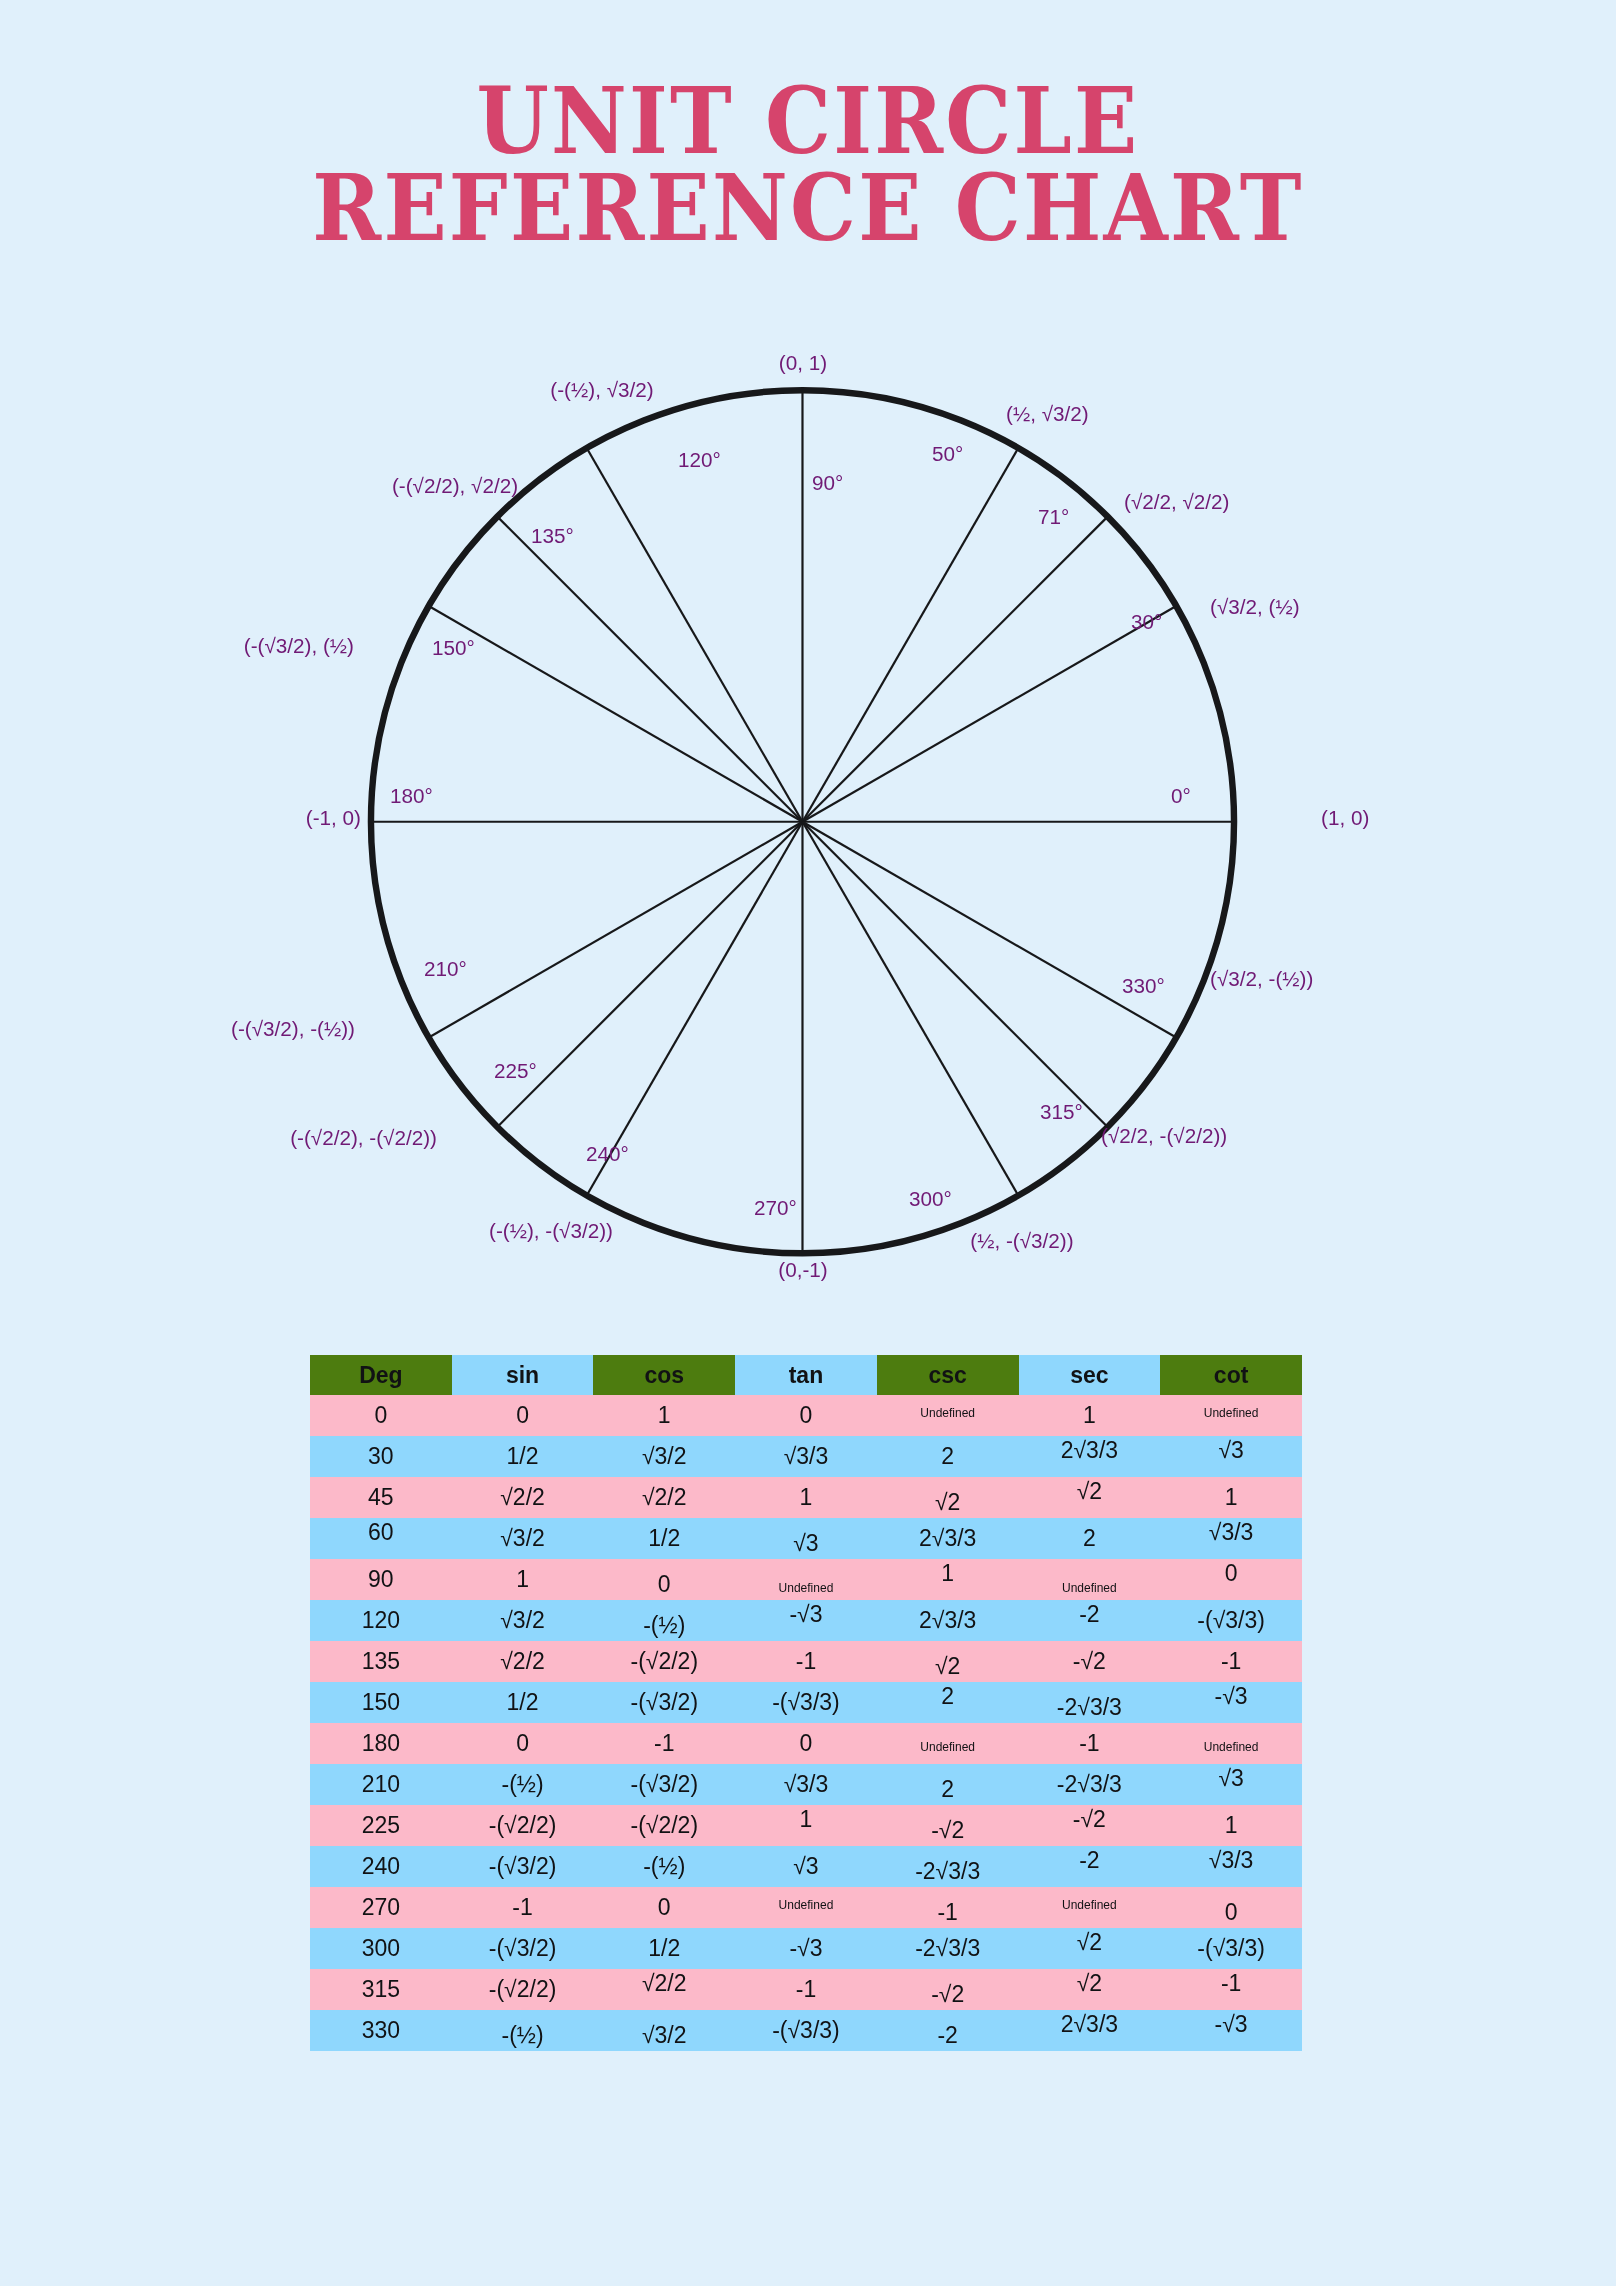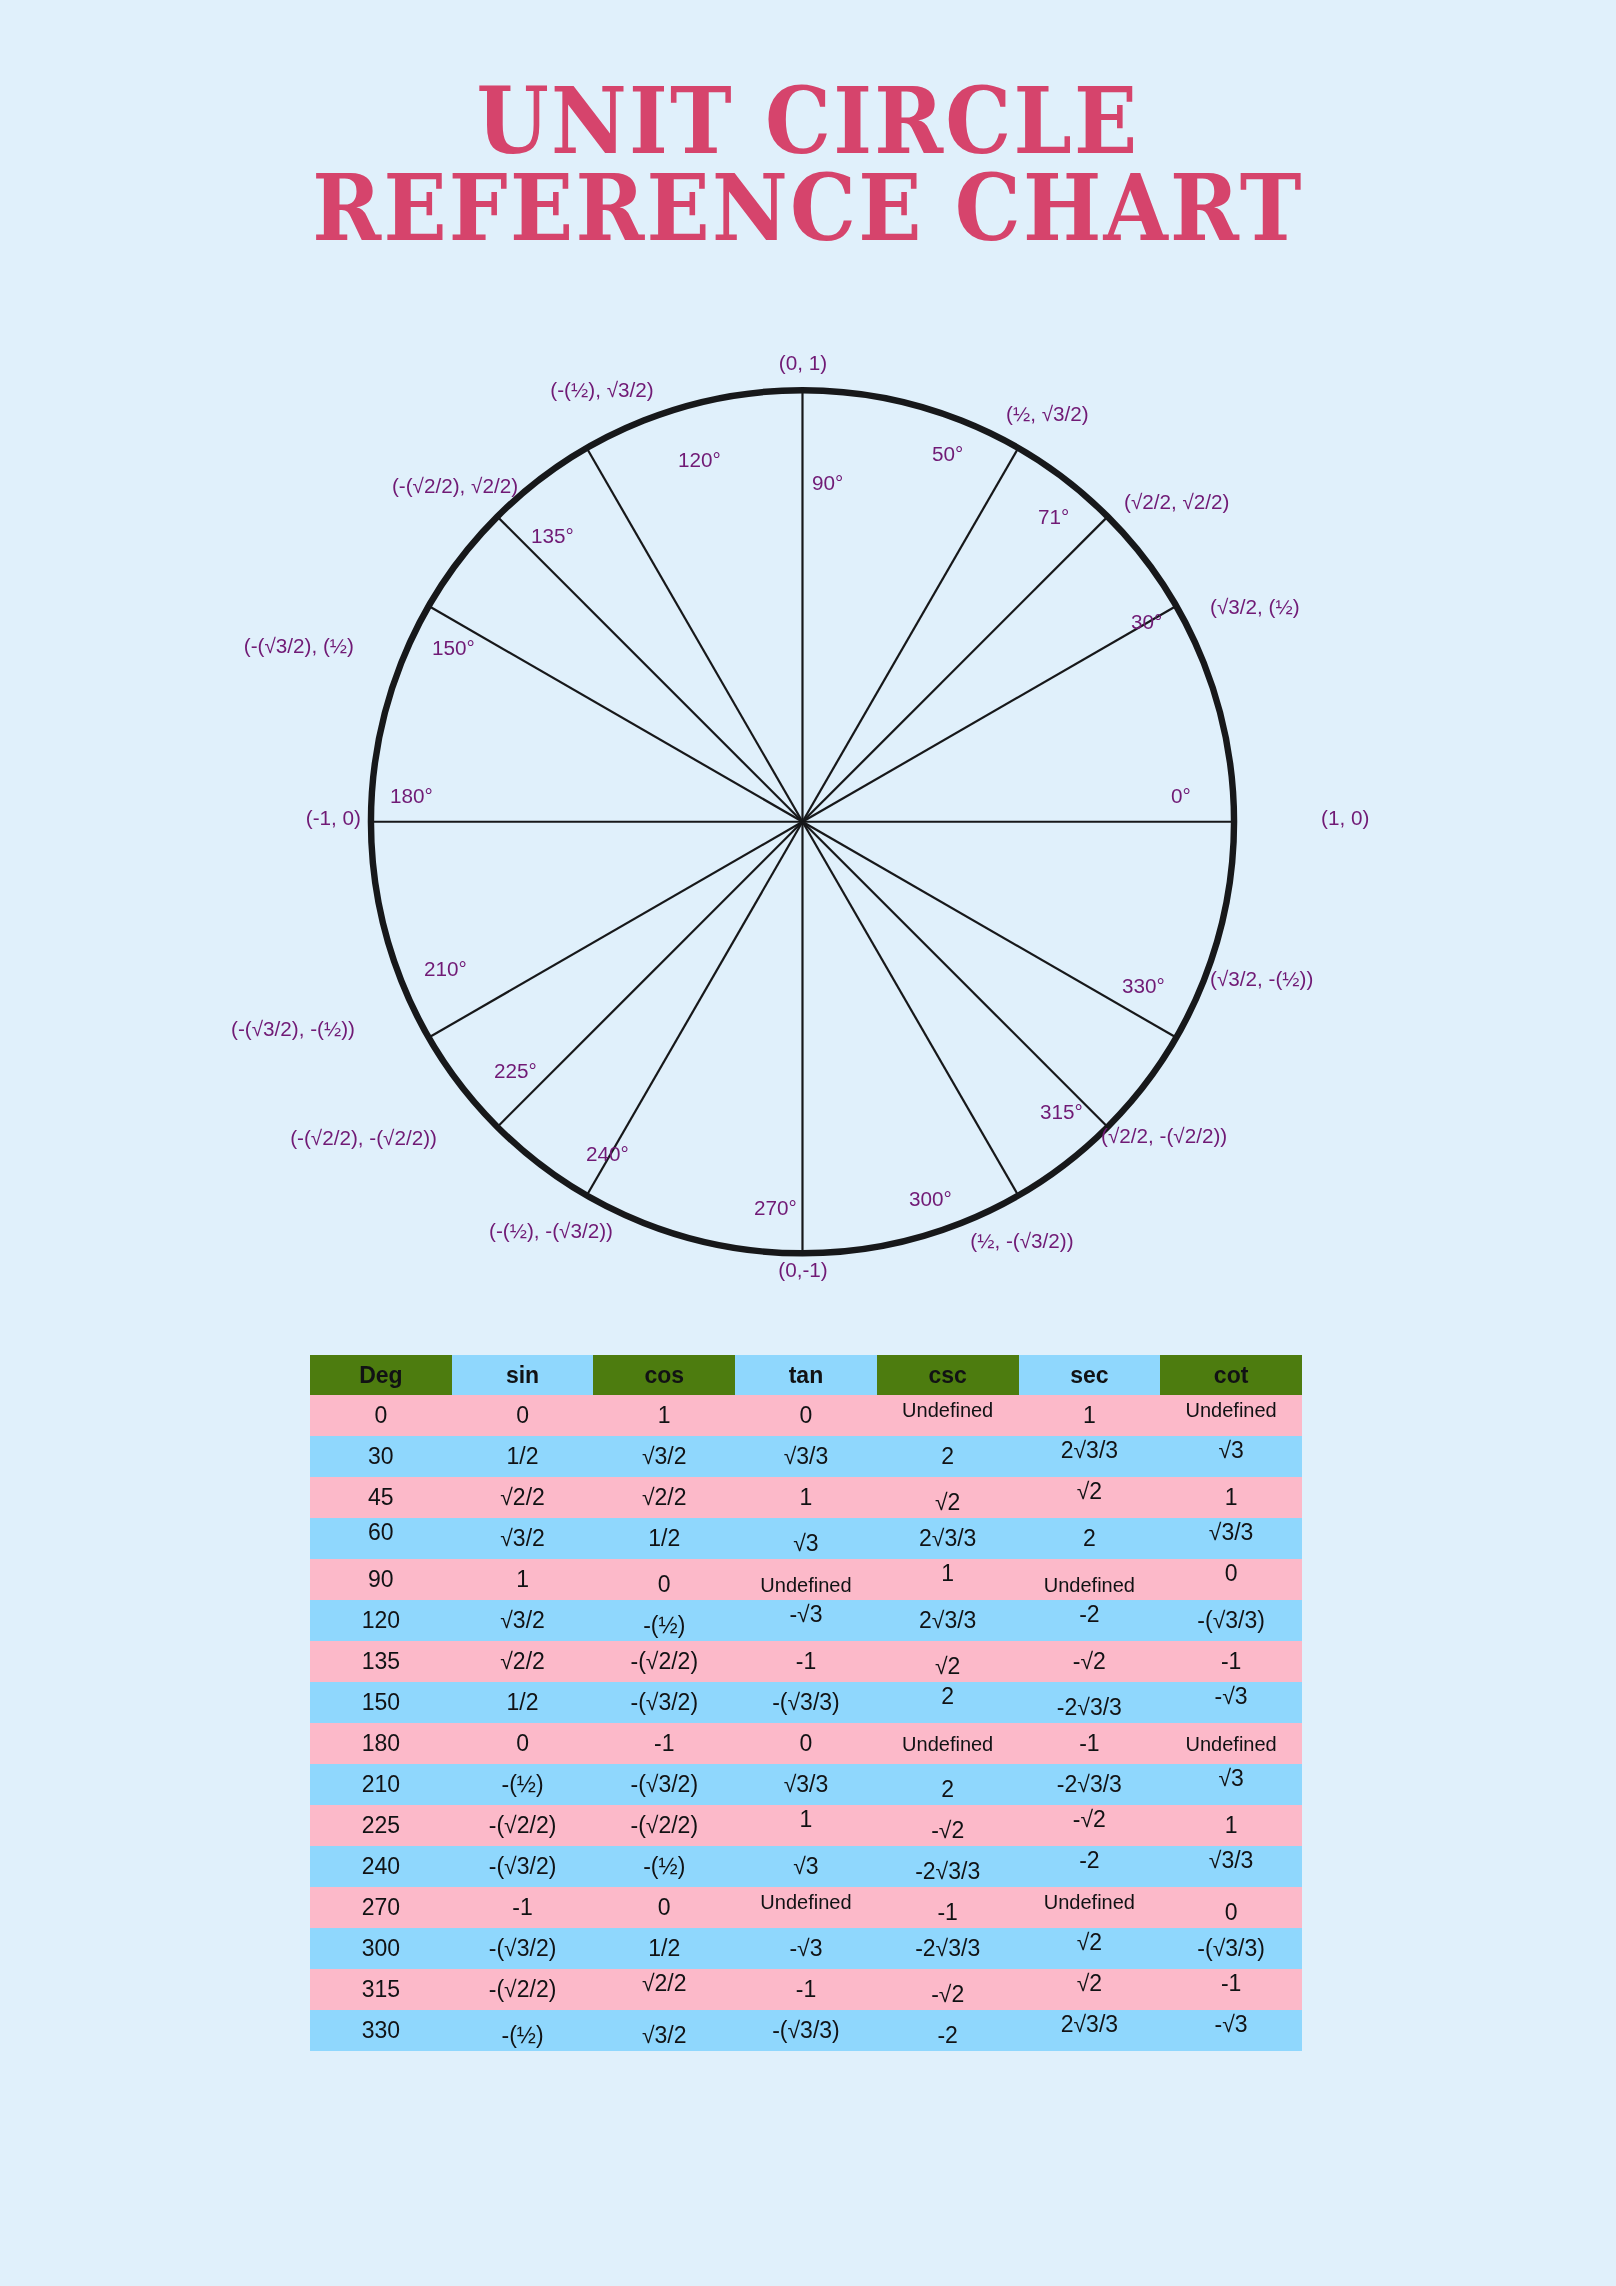--- a/index.html
+++ b/index.html
@@ -87,21 +87,21 @@
   }
   .hdr-pink  { background: #4d7c0f; }
   .hdr-blue  { background: #8fd7fd; }
   .row-pink td { background: #fcb9c9; }
   .row-blue td { background: #8fd7fd; }
   #trig-table tbody td { height: 41px; }
   .hdr-row-bg { background: #fcb9c9; }
   
   .nudge-up   { position: relative; top: -6.4px; }
   .nudge-down { position: relative; top: 4.6px; }
-  .small-txt  { font-size: 20px; }
+  .small-txt  { font-size: 12px; }
 </style>
 </head>
 <body>
 
 <div id="title-block">
   <span class="title-line" id="title-line-1">UNIT CIRCLE</span>
   <span class="title-line" id="title-line-2">REFERENCE CHART</span>
 </div>
 
 <div id="circle-diagram">

